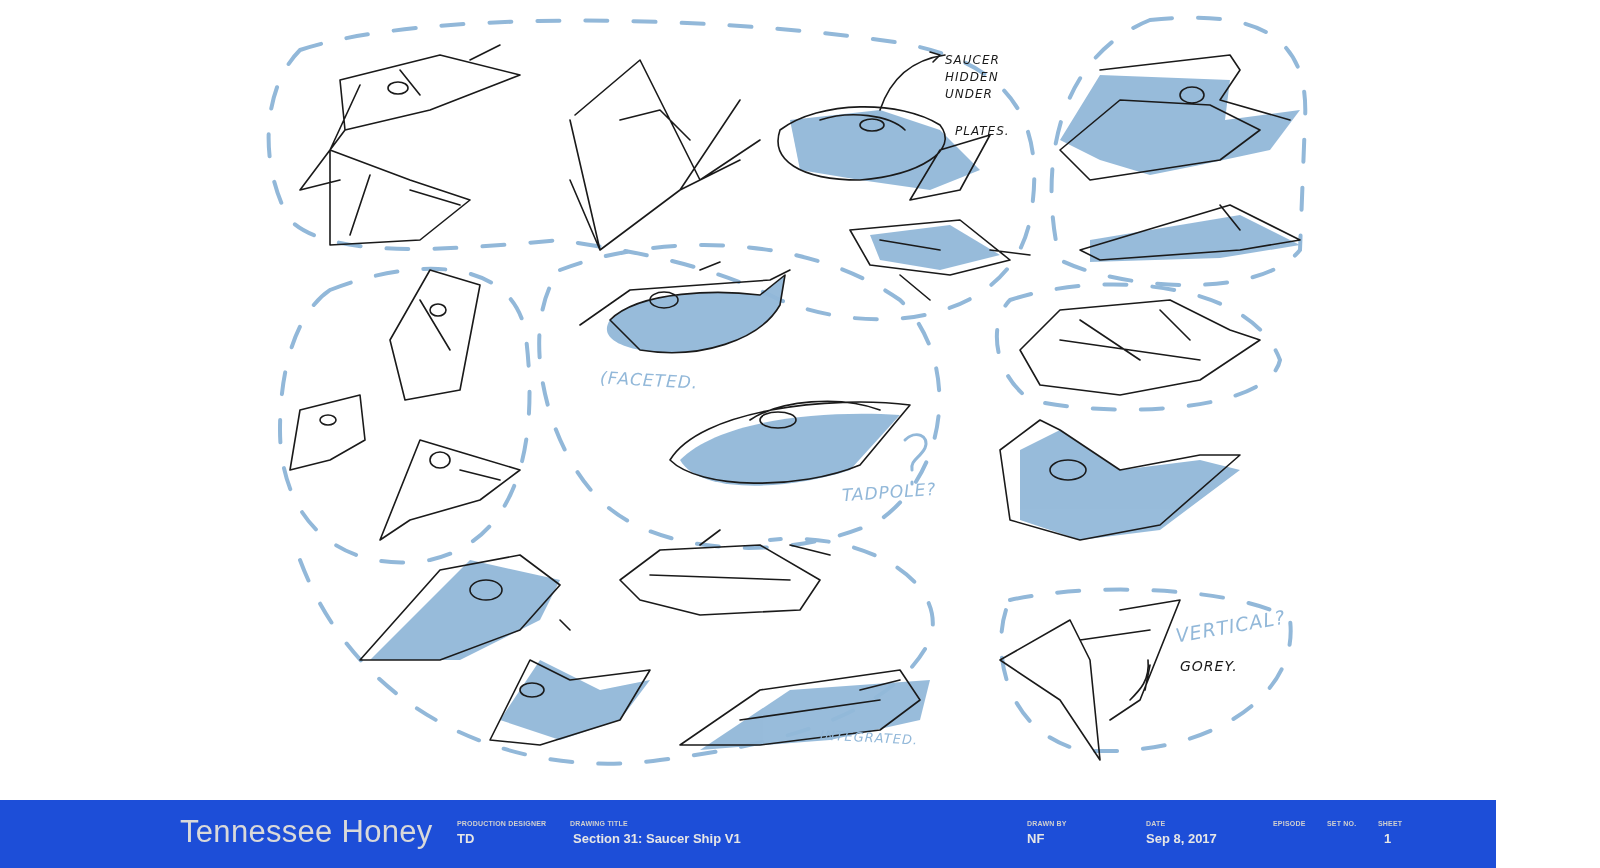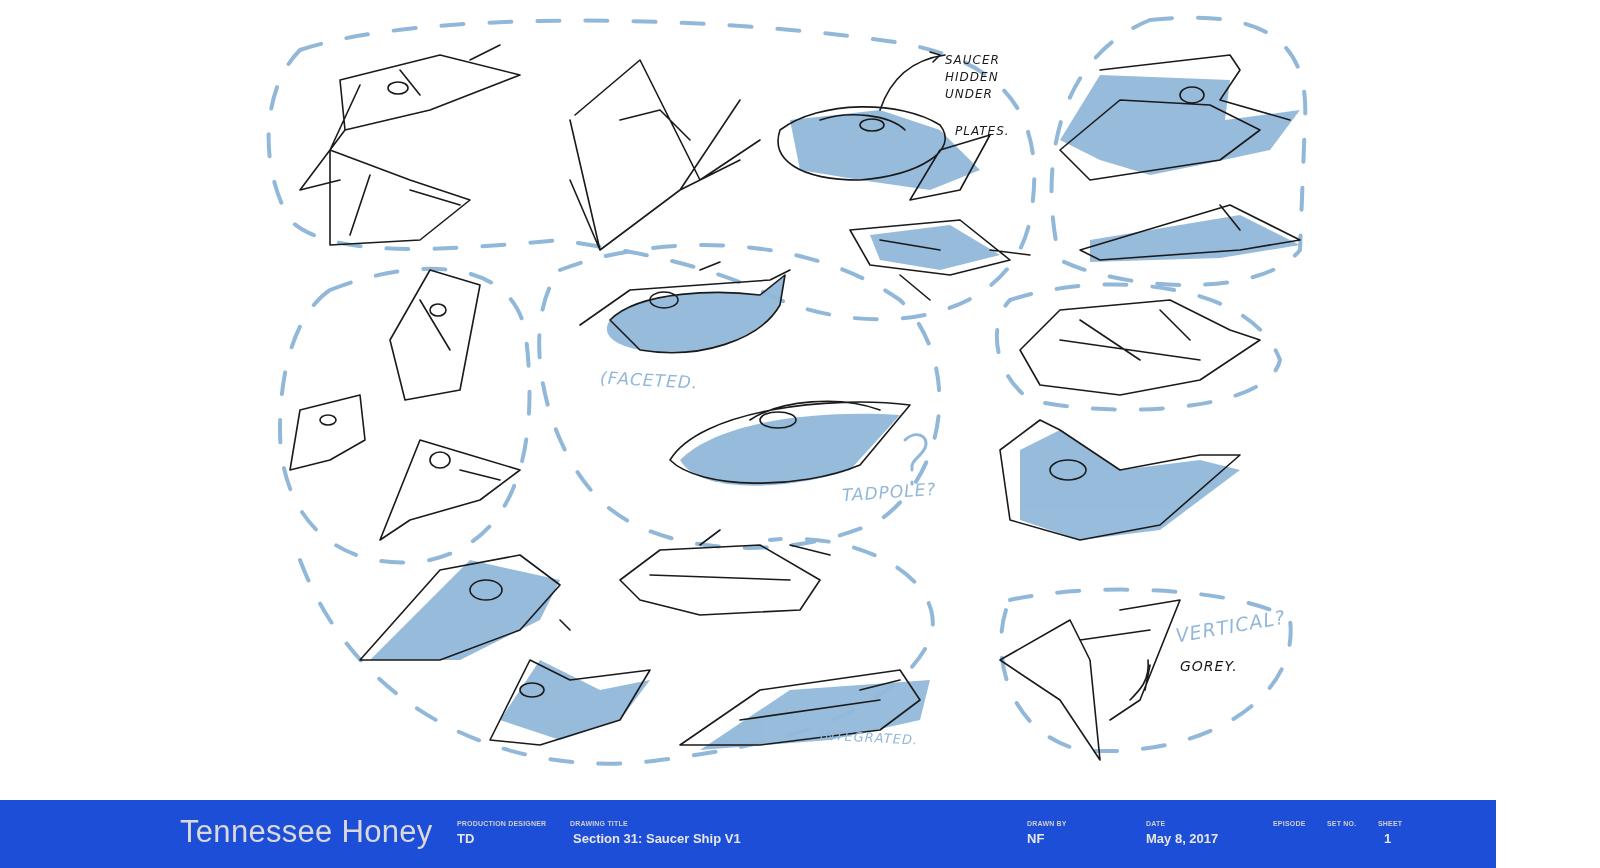--- a/index.html
+++ b/index.html
@@ -113,21 +113,21 @@
   <div class="field" style="left:570px;">
     <span class="lbl">DRAWING TITLE</span>
     <span class="val" style="padding-left:3px;">Section 31: Saucer Ship V1</span>
   </div>
   <div class="field" style="left:1027px;">
     <span class="lbl">DRAWN BY</span>
     <span class="val">NF</span>
   </div>
   <div class="field" style="left:1146px;">
     <span class="lbl">DATE</span>
-    <span class="val">May 8, 2017</span>
+    <span class="val">Sep 8, 2017</span>
   </div>
   <div class="field" style="left:1273px;">
     <span class="lbl">EPISODE</span>
     <span class="val"></span>
   </div>
   <div class="field" style="left:1327px;">
     <span class="lbl">SET NO.</span>
     <span class="val"></span>
   </div>
   <div class="field" style="left:1378px;">

